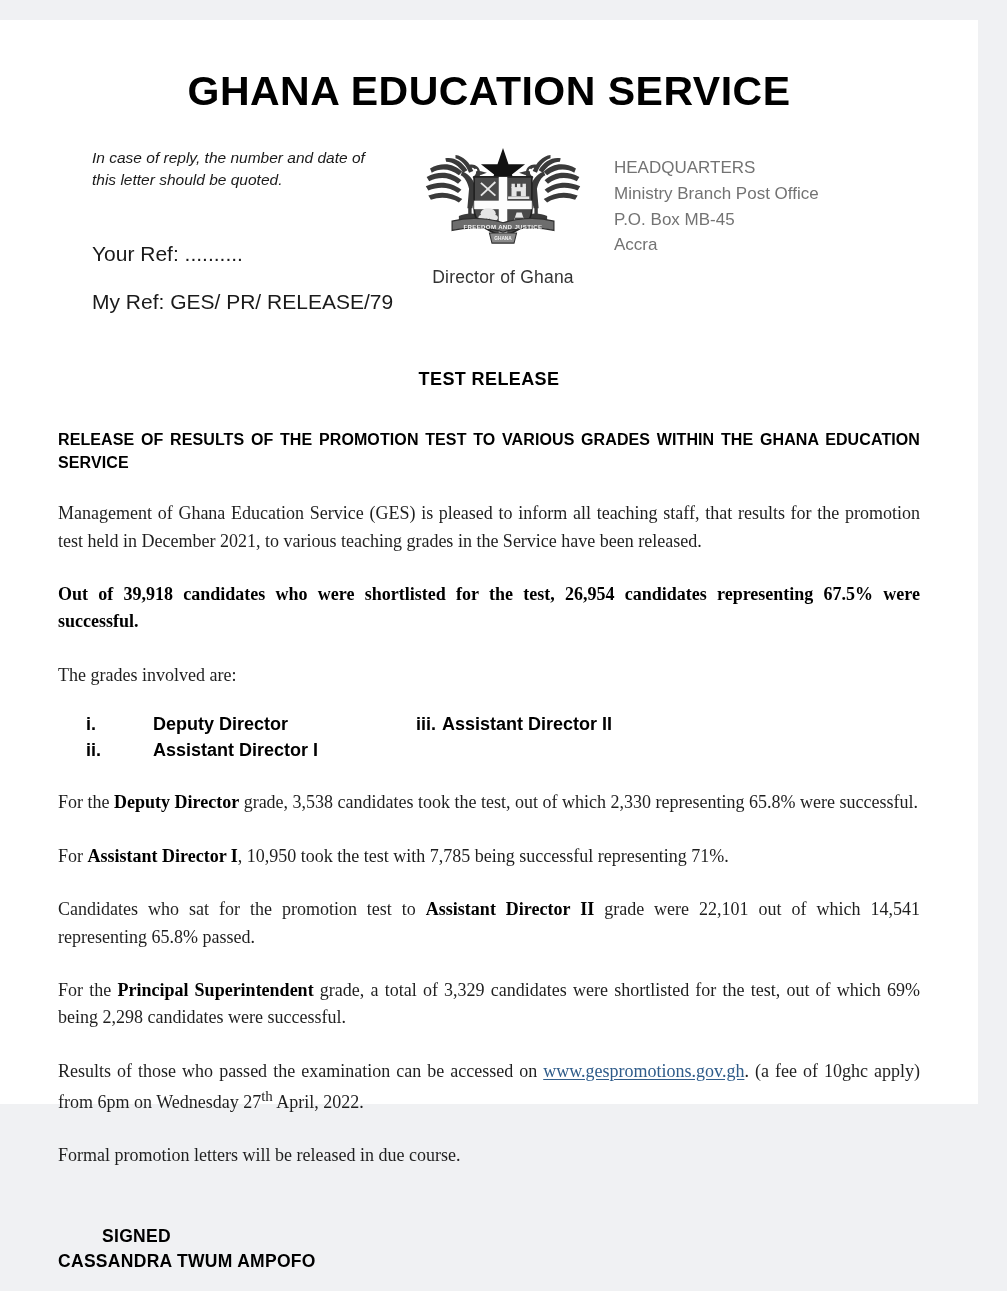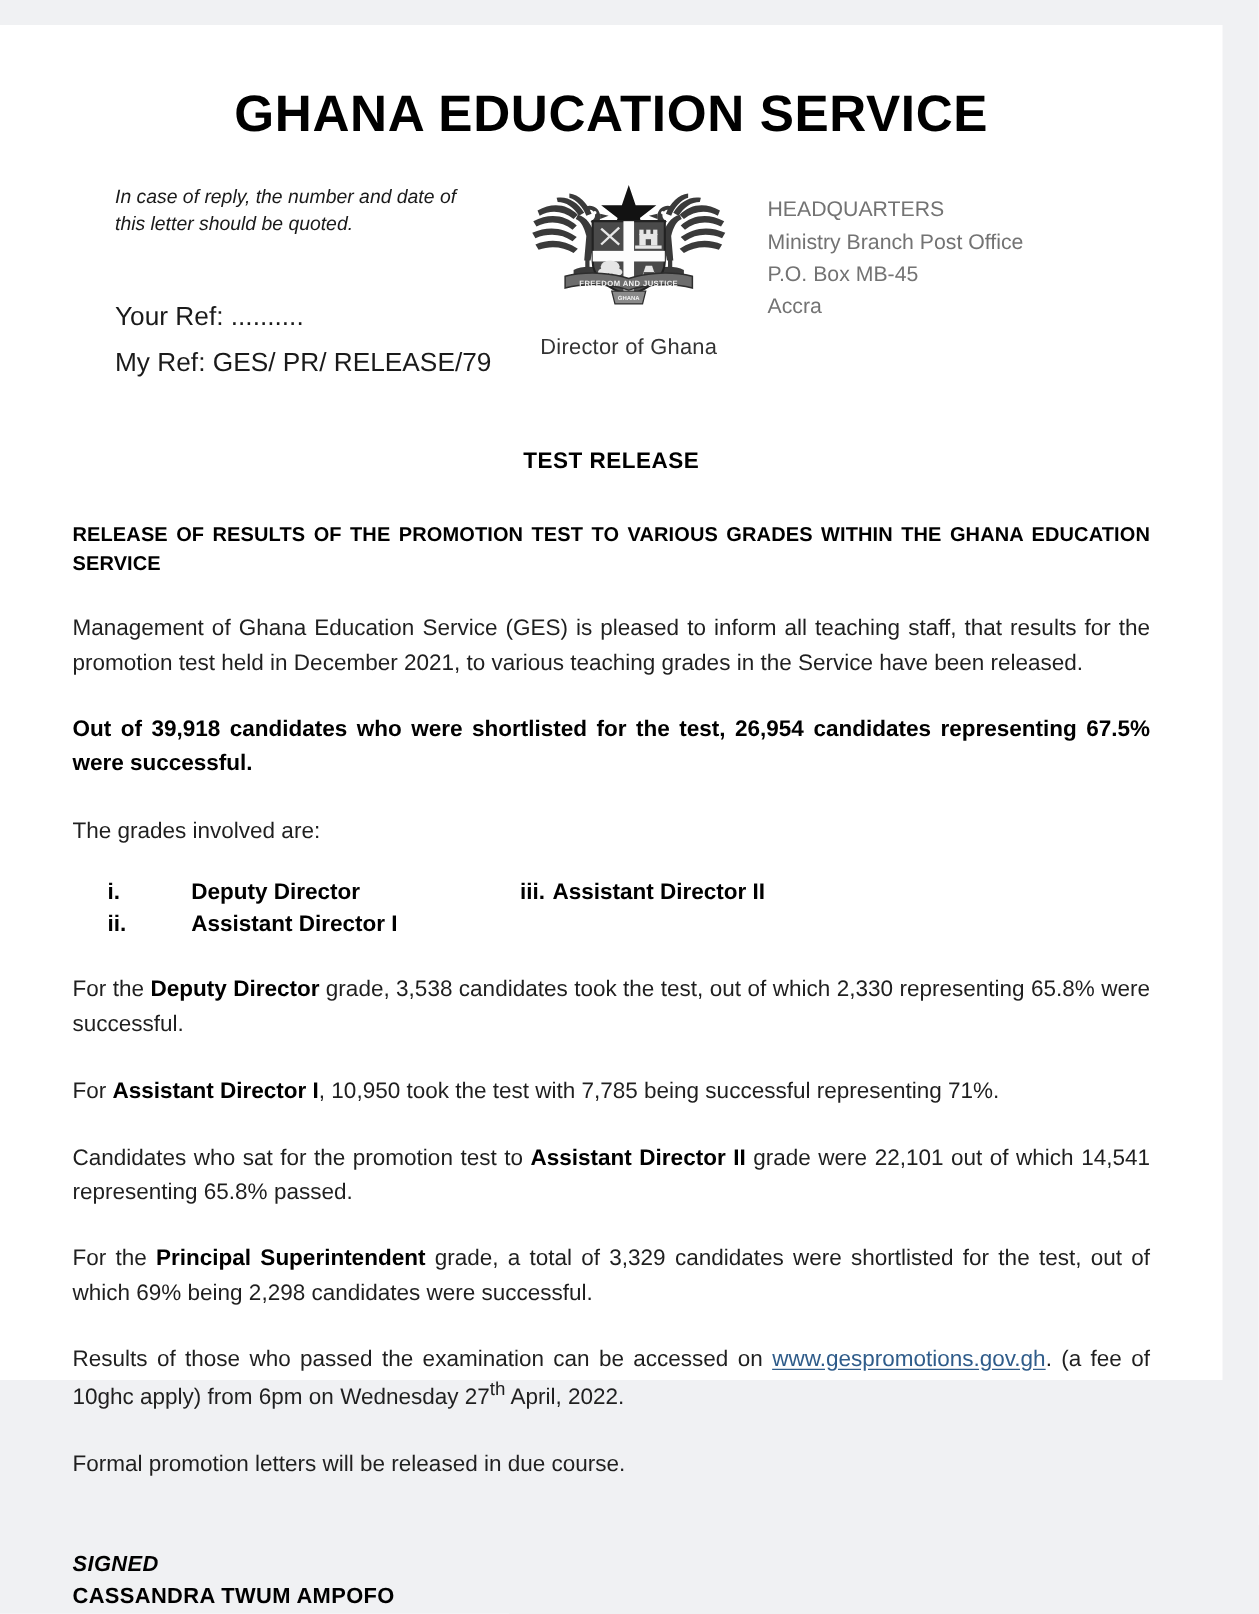--- a/index.html
+++ b/index.html
@@ -67,21 +67,21 @@
     line-height: 1.42;
     color: #1a1a1a;
   }
   .ref-line {
     font-size: 21px;
     line-height: 1.4;
     color: #1a1a1a;
     white-space: nowrap;
   }
   .ref-your { margin-top: 48px; }
-  .ref-my { margin-top: 8px; }
+  .ref-my { margin-top: 19px; }
 
   .hdr-center {
     width: 215px;
     flex: 0 0 215px;
     text-align: center;
     padding-top: 2px;
   }
   .crest-wrap {
     width: 170px;
     height: 112px;
@@ -131,20 +131,21 @@
     text-align: justify;
     color: #000;
     letter-spacing: 0.1px;
   }
   p.body-para {
     margin: 26px 0 0 0;
     font-size: 18px;
     line-height: 1.52;
     text-align: justify;
     color: #1f1f1f;
+    font-family: Liberation Serif, serif;
   }
   p.body-para.bold {
     font-weight: 700;
     color: #000;
   }
   p.body-para b { font-weight: 700; color: #000; }
 
   a.doc-link {
     color: #2f5c8a;
     text-decoration: underline;
@@ -175,23 +176,23 @@
   .grades-col-b .g-num { flex: 0 0 26px; }
 
   
   .signature {
     margin-top: 54px;
     font-size: 17.5px;
     line-height: 1.42;
     color: #000;
   }
   .sig-signed {
-    font-style: italic;
     font-weight: 700;
     letter-spacing: 0.3px;
+    margin-left: 44px;
   }
   .sig-name, .sig-role {
     font-weight: 700;
     letter-spacing: 0.3px;
   }
 </style>
 </head>
 <body>
 
 <div class="page">

